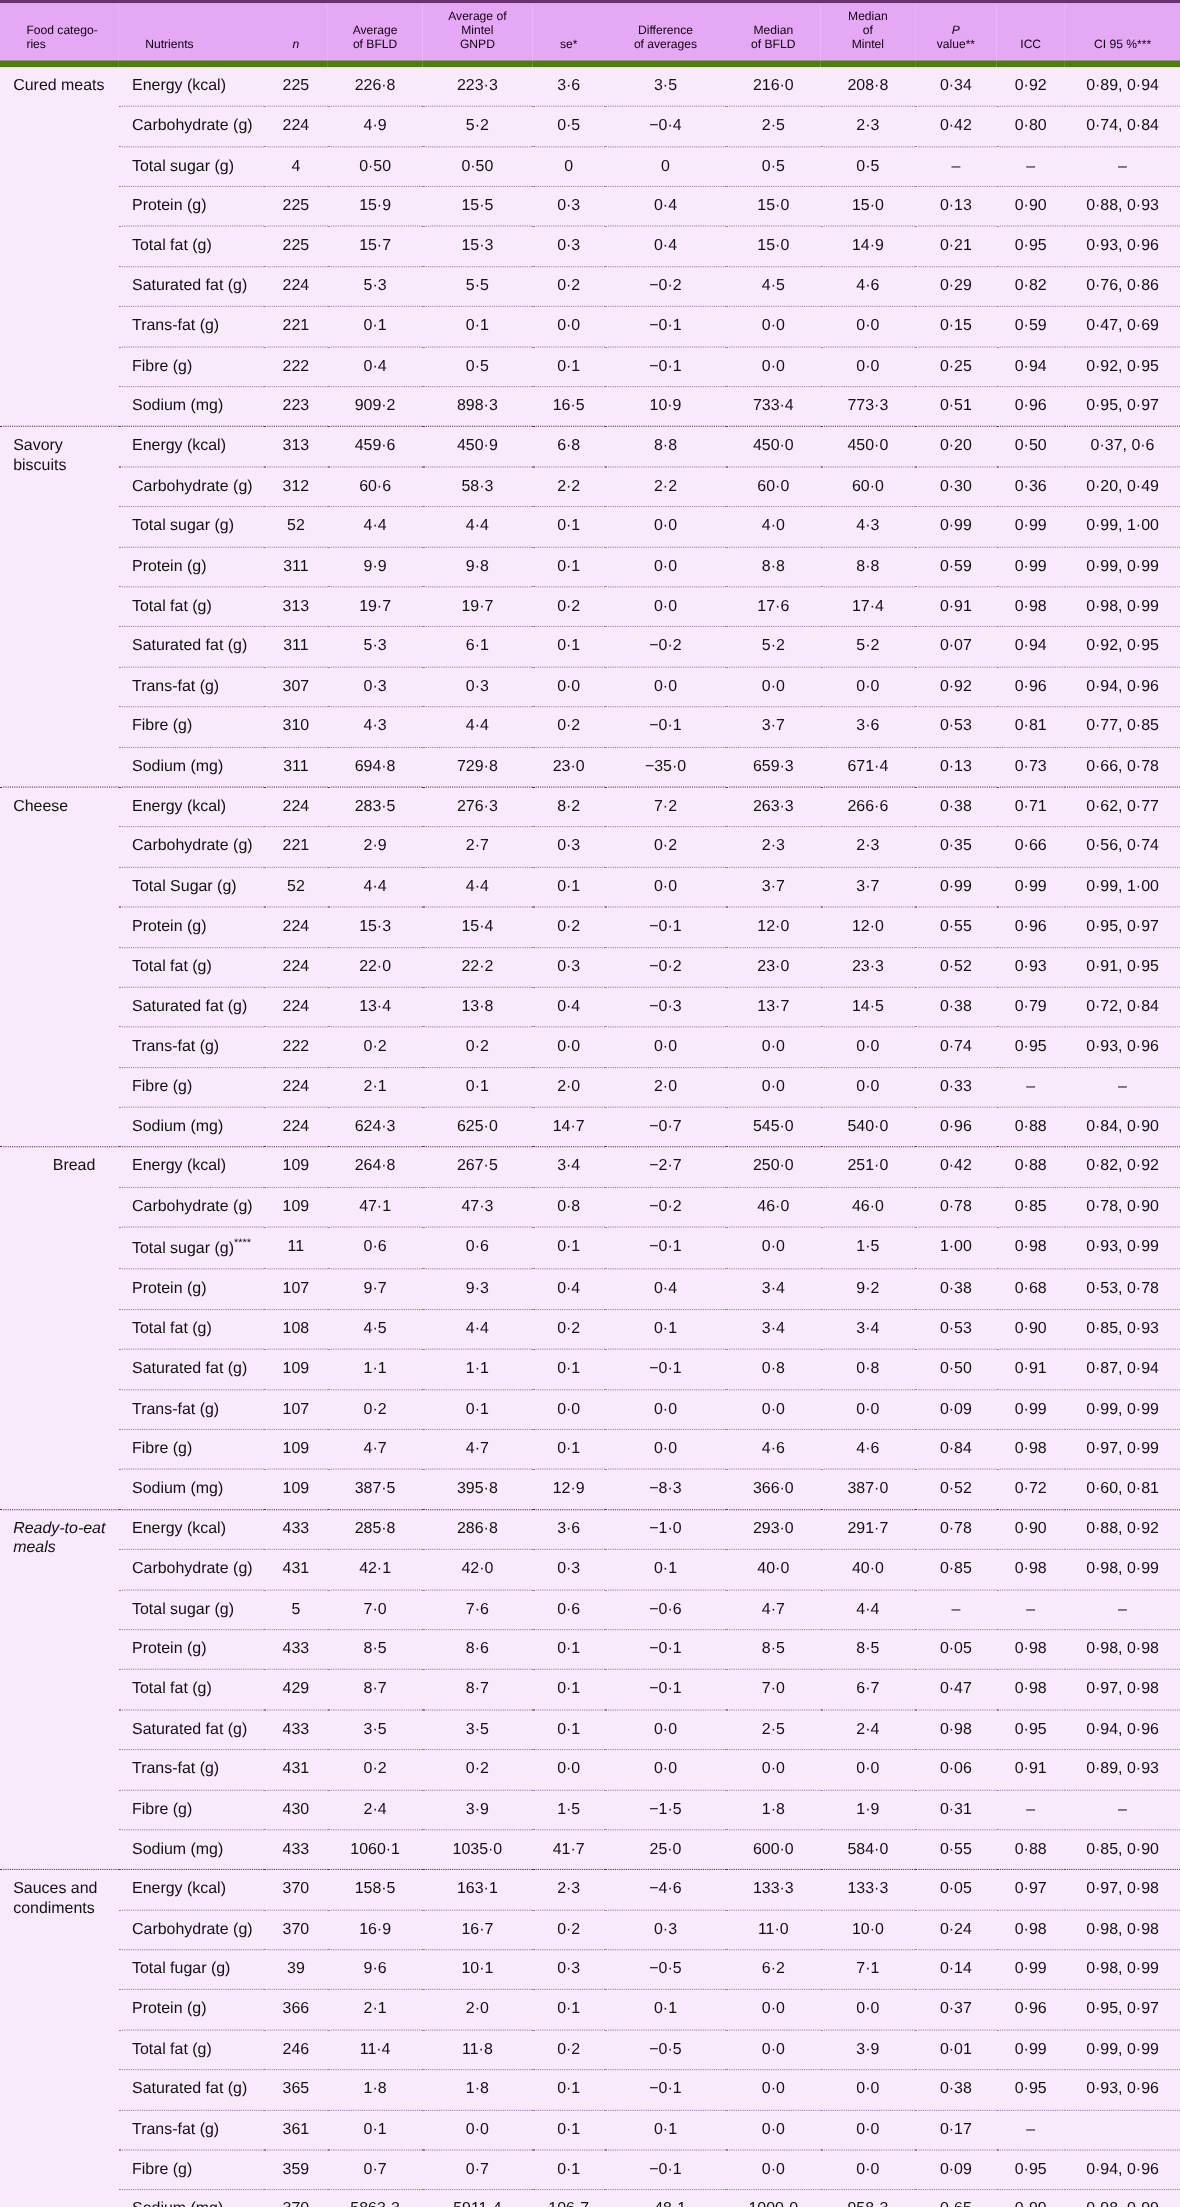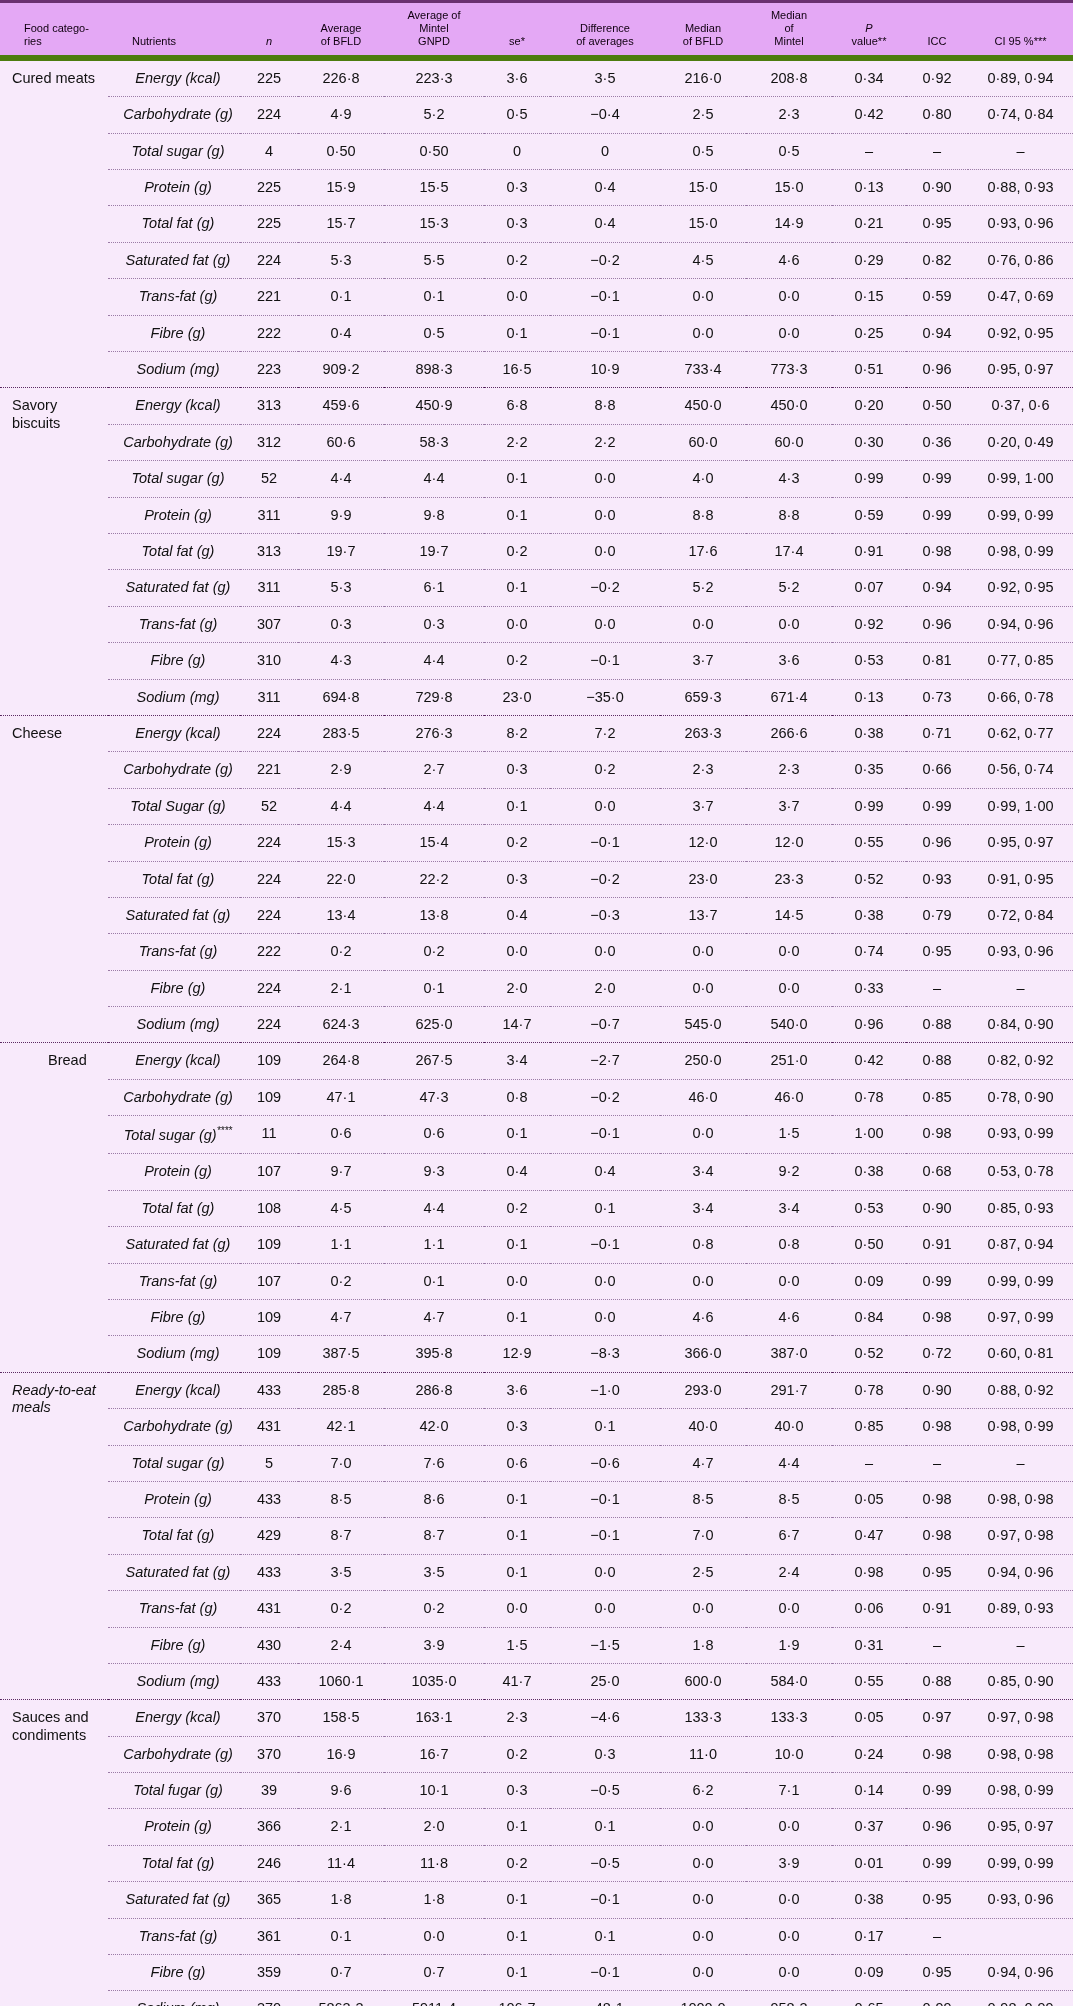--- a/index.html
+++ b/index.html
@@ -58,24 +58,23 @@
   }
   tbody tr.group-end td {
     border-bottom: 1px dotted #5c2a63;
   }
   td.c-cat {
     text-align: left;
     padding-left: 12px;
     white-space: normal;
   }
   td.c-nut {
-    text-align: center;
+    text-align: left;
     padding-left: 12px;
     white-space: nowrap;
-    font-style: italic;
   }
   td.c-num { text-align: center; }
 
   
   col.w-cat  { width: 108px; }
   col.w-nut  { width: 132px; }
   col.w-n    { width: 58px; }
   col.w-bfld { width: 86px; }
   col.w-gnpd { width: 100px; }
   col.w-se   { width: 66px; }

